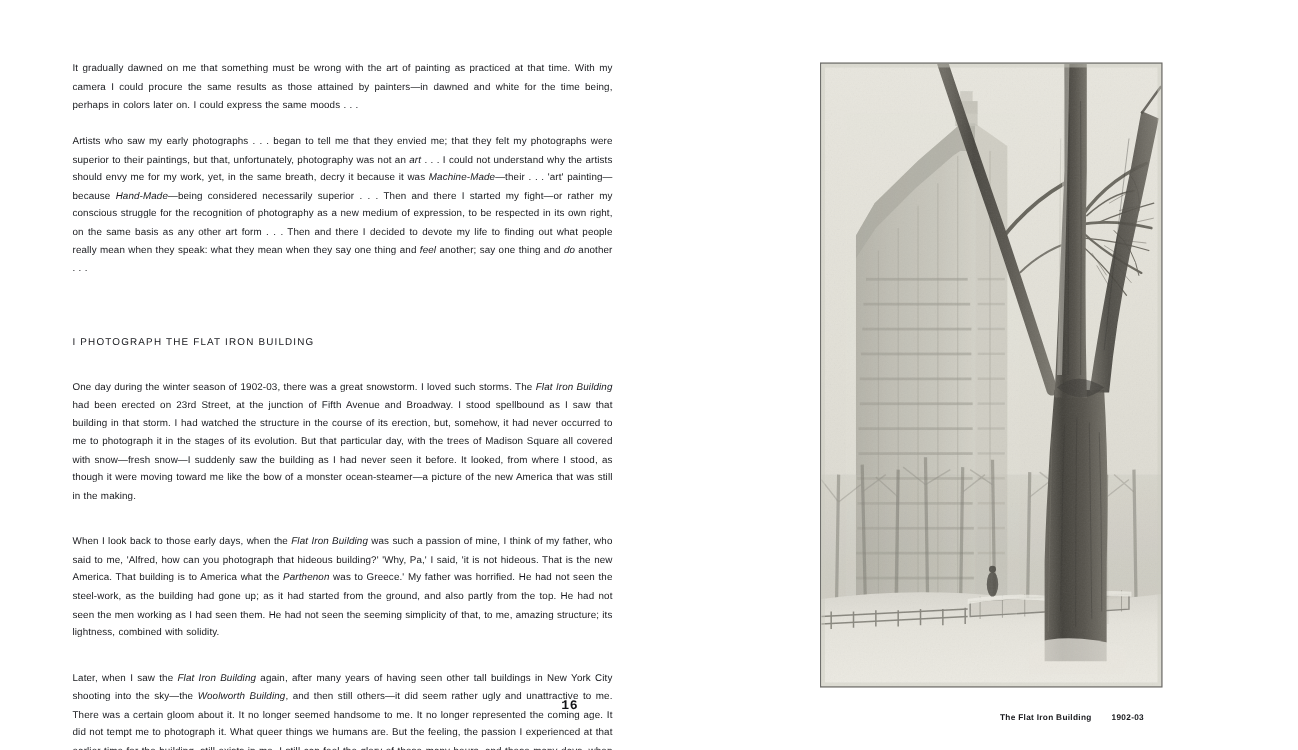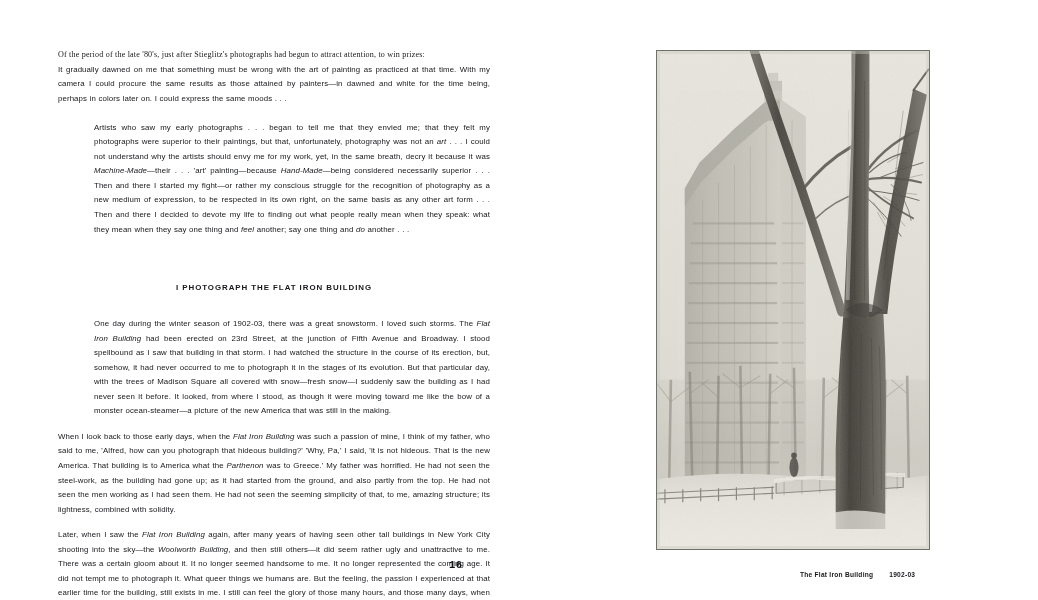--- a/index.html
+++ b/index.html
@@ -43,35 +43,34 @@
 
   .para {
     font-size: 7.85px;
     line-height: 14.55px;
     letter-spacing: 0.1px;
     text-align: justify;
     margin: 0;
     color: #17181c;
     word-spacing: 0.3px;
   }
-  .para.first-block { margin-top: 0; margin-left: 36px; }
-
-  .para + .para { margin-top: 11px; }
+  .para.first-block { margin-top: 0; }
+
+  .para + .para { margin-top: 22px; }
 
   .para i, .lead-serif i {
     font-style: italic;
   }
 
   .section-head {
     font-size: 7.9px;
     letter-spacing: 0.95px;
     margin: 0;
     color: #17181c;
-    font-weight: 700;
-    text-align: center;
+    font-weight: 400;
   }
 
   .spacer-before-head { height: 46px; }
   .spacer-after-head  { height: 25px; }
   .spacer-para-group  { height: 14.5px; }
 
   .page-number {
     position: absolute;
     left: 449px;
     top: 559px;
@@ -108,21 +107,20 @@
   }
   .caption .cap-date { margin-left: 16px; }
 </style>
 </head>
 <body>
 
 <div class="spread">
 
   <div class="text-page">
 
-    <p class="lead-serif">Of the period of the late '80's, just after Stieglitz's photographs had begun to attract attention, to win prizes:</p>
     <p class="para">It gradually dawned on me that something must be wrong with the art of painting as practiced at that time. With my camera I could procure the same results as those attained by painters—in dawned and white for the time being, perhaps in colors later on. I could express the same moods . . .</p>
 
     <div class="spacer-para-group"></div>
 
     <p class="para first-block">Artists who saw my early photographs . . . began to tell me that they envied me; that they felt my photographs were superior to their paintings, but that, unfortunately, photography was not an <i>art</i> . . . I could not understand why the artists should envy me for my work, yet, in the same breath, decry it because it was <i>Machine-Made</i>—their . . . 'art' painting—because <i>Hand-Made</i>—being considered necessarily superior . . . Then and there I started my fight—or rather my conscious struggle for the recognition of photography as a new medium of expression, to be respected in its own right, on the same basis as any other art form . . . Then and there I decided to devote my life to finding out what people really mean when they speak: what they mean when they say one thing and <i>feel</i> another; say one thing and <i>do</i> another . . .</p>
 
     <div class="spacer-before-head"></div>
 
     <h2 class="section-head">I PHOTOGRAPH THE FLAT IRON BUILDING</h2>
 

